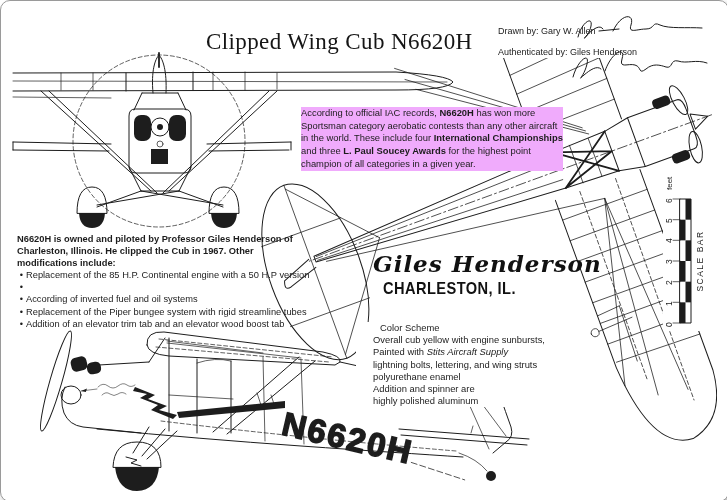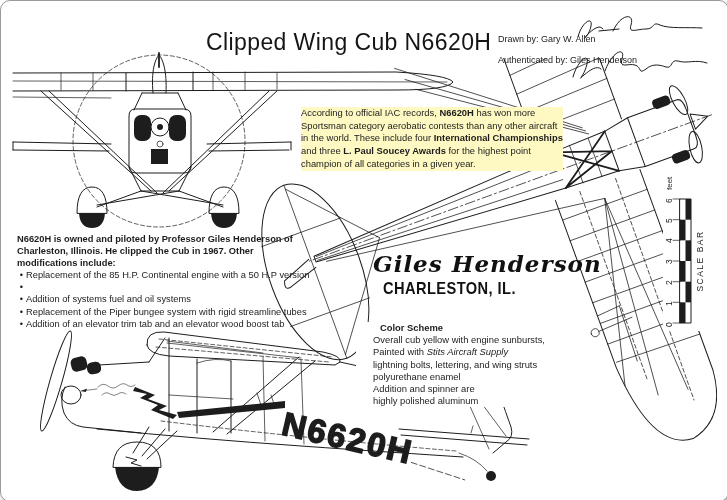--- a/index.html
+++ b/index.html
@@ -10,31 +10,31 @@
   }
   .abs{position:absolute;}
   svg{position:absolute;left:0;top:0;}
   .ln{fill:none;stroke:#1d1d1d;stroke-width:1;stroke-linecap:round;stroke-linejoin:round;}
   .thin{stroke-width:.7;}
   .vthin{stroke-width:.55;}
   .bold2{stroke-width:1.8;}
   .fillink{fill:#1d1d1d;stroke:none;}
   .dash{stroke-dasharray:4 2.5;}
   .dashdot{stroke-dasharray:10 3 2 3;}
-  .page-title{left:205px;top:28px;font-size:23px;letter-spacing:.4px;color:#151515;}
-  .credit{left:497px;font-size:9px;color:#222;margin-top:8px;}
-  .iac-block{left:300px;top:106px;width:262px;font-size:9.4px;line-height:12.7px;background:#fef9c3;}
+  .page-title{left:205px;top:28px;font-size:23px;letter-spacing:.4px;color:#151515;font-family:Liberation Serif, serif;}
+  .credit{left:497px;font-size:9px;color:#222;}
+  .iac-block{left:300px;top:106px;width:262px;font-size:9.4px;line-height:12.7px;background:#f0abfc;}
   .owner-block{left:16px;top:232px;width:298px;font-size:9.3px;line-height:12.1px;}
   .owner-intro{font-weight:bold;}
   .bullet{display:flex;}
   .bullet .bmark{width:9px;flex:0 0 9px;text-align:center;}
   .sig-script{left:372px;top:249px;font-family:"DejaVu Serif",serif;font-style:italic;font-weight:bold;font-size:23px;letter-spacing:1px;color:#111;}
   .sig-city{left:382px;top:278px;font-size:17px;font-weight:bold;letter-spacing:.5px;transform:scaleX(.86);transform-origin:left top;color:#111;}
   .cs-block{left:355px;top:321px;width:228px;font-size:9.4px;line-height:12.2px;background:#fff;}
-  .cs-head{font-weight:bold;padding-left:24px;}
+  .cs-head{font-weight:normal;padding-left:24px;}
   .cs-line{padding-left:17px;}
   .svgtxt{font-family:"Liberation Sans",sans-serif;fill:#1d1d1d;}
 </style>
 </head>
 <body>
 
 <div class="sheet">
 
   <svg width="727" height="500" viewBox="0 0 727 500">
 
@@ -266,21 +266,21 @@
     <div>
         <div class="bullet">
           <span class="bmark">•</span>
           <span>Replacement of the 85 H.P. Continental engine with a 50 H.P version</span>
         </div>
         <div class="bullet">
           <span class="bmark">•</span>
         </div>
         <div class="bullet">
           <span class="bmark">•</span>
-          <span>Addition of systems fuel and oil systems</span>
+          <span>According of inverted fuel and oil systems</span>
         </div>
         <div class="bullet">
           <span class="bmark">•</span>
           <span>Replacement of the Piper bungee system with rigid streamline tubes</span>
         </div>
         <div class="bullet">
           <span class="bmark">•</span>
           <span>Addition of an elevator trim tab and an elevator wood boost tab</span>
         </div>
       </div>

